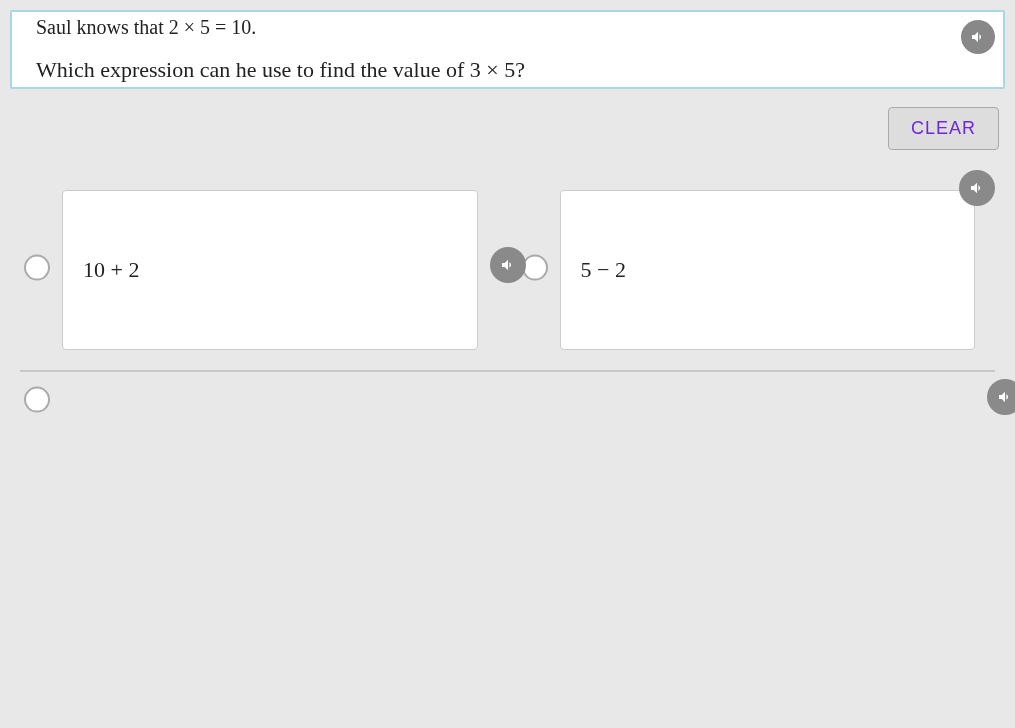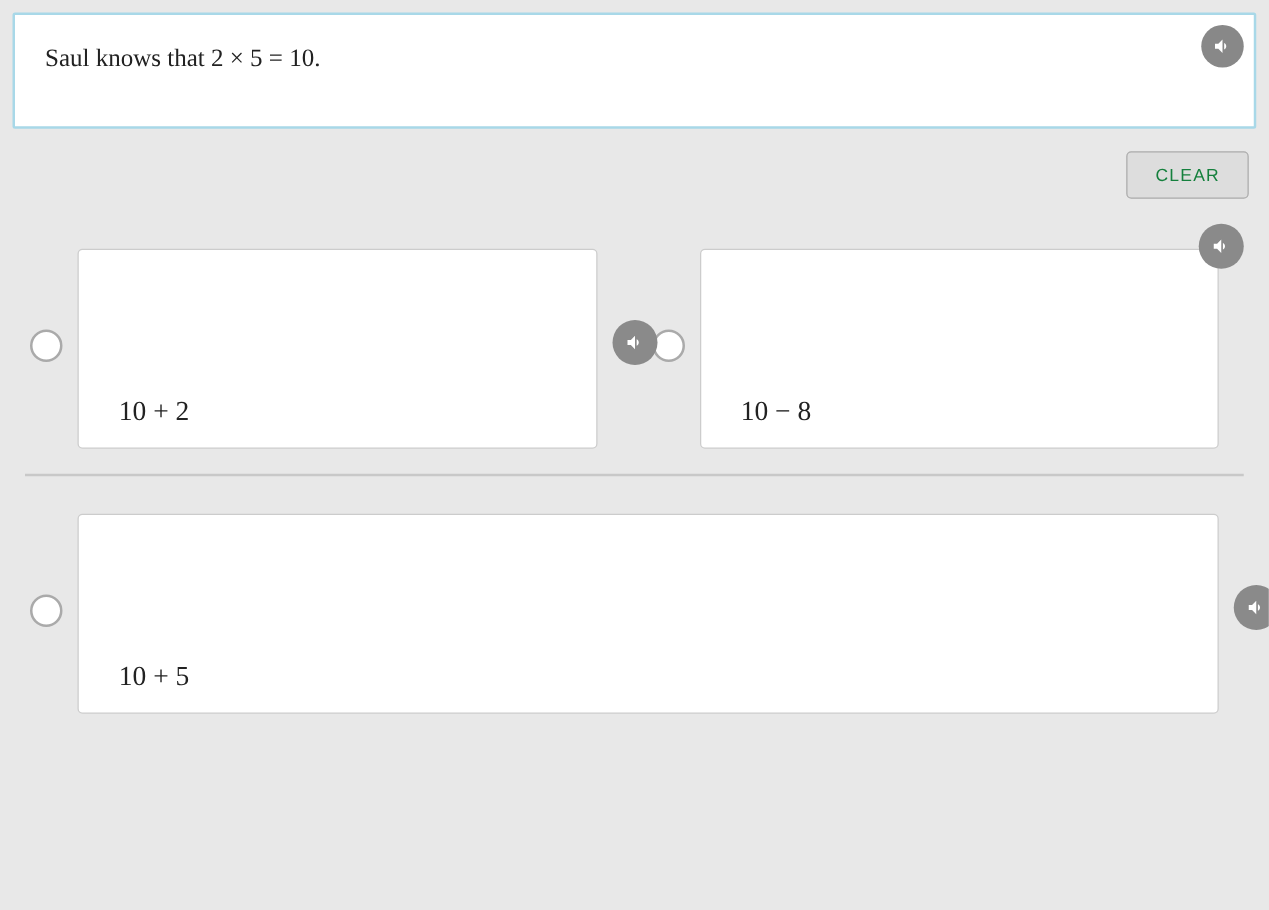--- a/index.html
+++ b/index.html
@@ -10,21 +10,21 @@
       width: 1015px;
       height: 728px;
       overflow: hidden;
       position: relative;
     }
 
     .question-area {
       background: #ffffff;
       border: 2px solid #a8d8e8;
       margin: 10px 10px 0 10px;
-      padding: 24px 24px;
+      padding: 4px 24px;
       position: relative;
       border-radius: 2px;
     }
 
     .question-line1 {
       font-size: 20px;
       color: #222;
       margin-bottom: 18px;
     }
 
@@ -57,42 +57,42 @@
 
     .controls-area {
       display: flex;
       justify-content: flex-end;
       padding: 18px 16px 10px 16px;
       gap: 10px;
     }
 
     .btn-clear, .btn-check {
       padding: 10px 22px;
-      font-size: 14px;
+      font-size: 18px;
       font-family: Arial, sans-serif;
       letter-spacing: 1px;
       border: 1.5px solid #aaa;
       background: #ddd;
-      color: #15803d;
+      color: #6d28d9;
       border-radius: 4px;
       cursor: pointer;
       font-weight: 500;
       text-align: right;
     }
 
     .option-card {
       background: #ffffff;
       border: 1.5px solid #ccc;
       border-radius: 4px;
       width: 100%;
       min-height: 160px;
-      padding: 16px 32px;
-      position: relative;
-      display: flex;
-      align-items: flex-end;
+      padding: 16px 20px;
+      position: relative;
+      display: flex;
+      align-items: center;
     }
 
     .option-text {
       font-size: 22px;
       color: #222;
       font-family: 'Times New Roman', serif;
     }
 
     .radio-btn {
       position: absolute;
@@ -170,20 +170,23 @@
 
 <div class="question-area">
   <button class="speaker-btn-top-right">
     <svg class="spk-svg" viewBox="0 0 24 24">
         <path d="M3 9v6h4l5 5V4L7 9H3zm13.5 3c0-1.77-1.02-3.29-2.5-4.03v8.05c1.48-.73 2.5-2.25 2.5-4.02z"></path>
       </svg>
   </button>
   <p class="question-line1">
     <span>Saul knows that </span><span class="math">2 × 5 = 10</span><span>.</span>
   </p>
+  <p class="question-line2">
+    <span>Which expression can he use to find the value of </span><span class="math">3 × 5</span><span>?</span>
+  </p>
 </div>
 
 <div class="controls-area">
   <button class="btn-clear">CLEAR</button>
 </div>
 
 <div class="options-section">
 
   <div class="options-row">
 
@@ -198,40 +201,37 @@
       <button class="center-speaker" style="left:-18px; top:50%; transform:translateY(-50%);">
         <svg class="spk-svg" viewBox="0 0 24 24">
             <path d="M3 9v6h4l5 5V4L7 9H3zm13.5 3c0-1.77-1.02-3.29-2.5-4.03v8.05c1.48-.73 2.5-2.25 2.5-4.02z"></path>
           </svg>
       </button>
     </div>
 
     <div class="option-wrapper" style="position:relative;">
       <input type="radio" name="answer" class="radio-btn" value="B" style="">
       <div class="option-card">
-        <span class="option-text">10 − 8</span>
+        <span class="option-text">5 − 2</span>
       </div>
 
       <button class="center-speaker" style="position:absolute; top:10px; right:10px;">
         <svg class="spk-svg" viewBox="0 0 24 24">
             <path d="M3 9v6h4l5 5V4L7 9H3zm13.5 3c0-1.77-1.02-3.29-2.5-4.03v8.05c1.48-.73 2.5-2.25 2.5-4.02z"></path>
           </svg>
       </button>
     </div>
   </div>
 
   <div class="row-divider"></div>
 
   <div class="options-row">
 
     <div class="option-wrapper" style="position:relative;">
       <input type="radio" name="answer" class="radio-btn" value="C" style="">
-      <div class="option-card">
-        <span class="option-text">10 + 5</span>
-      </div>
     </div>
 
     <div style="position:relative; display:flex; align-items:center; justify-content:center; width:0; overflow:visible; z-index:20;">
       <button class="center-speaker" style="left:-18px; top:50%; transform:translateY(-50%);">
         <svg class="spk-svg" viewBox="0 0 24 24">
             <path d="M3 9v6h4l5 5V4L7 9H3zm13.5 3c0-1.77-1.02-3.29-2.5-4.03v8.05c1.48-.73 2.5-2.25 2.5-4.02z"></path>
           </svg>
       </button>
     </div>
 

